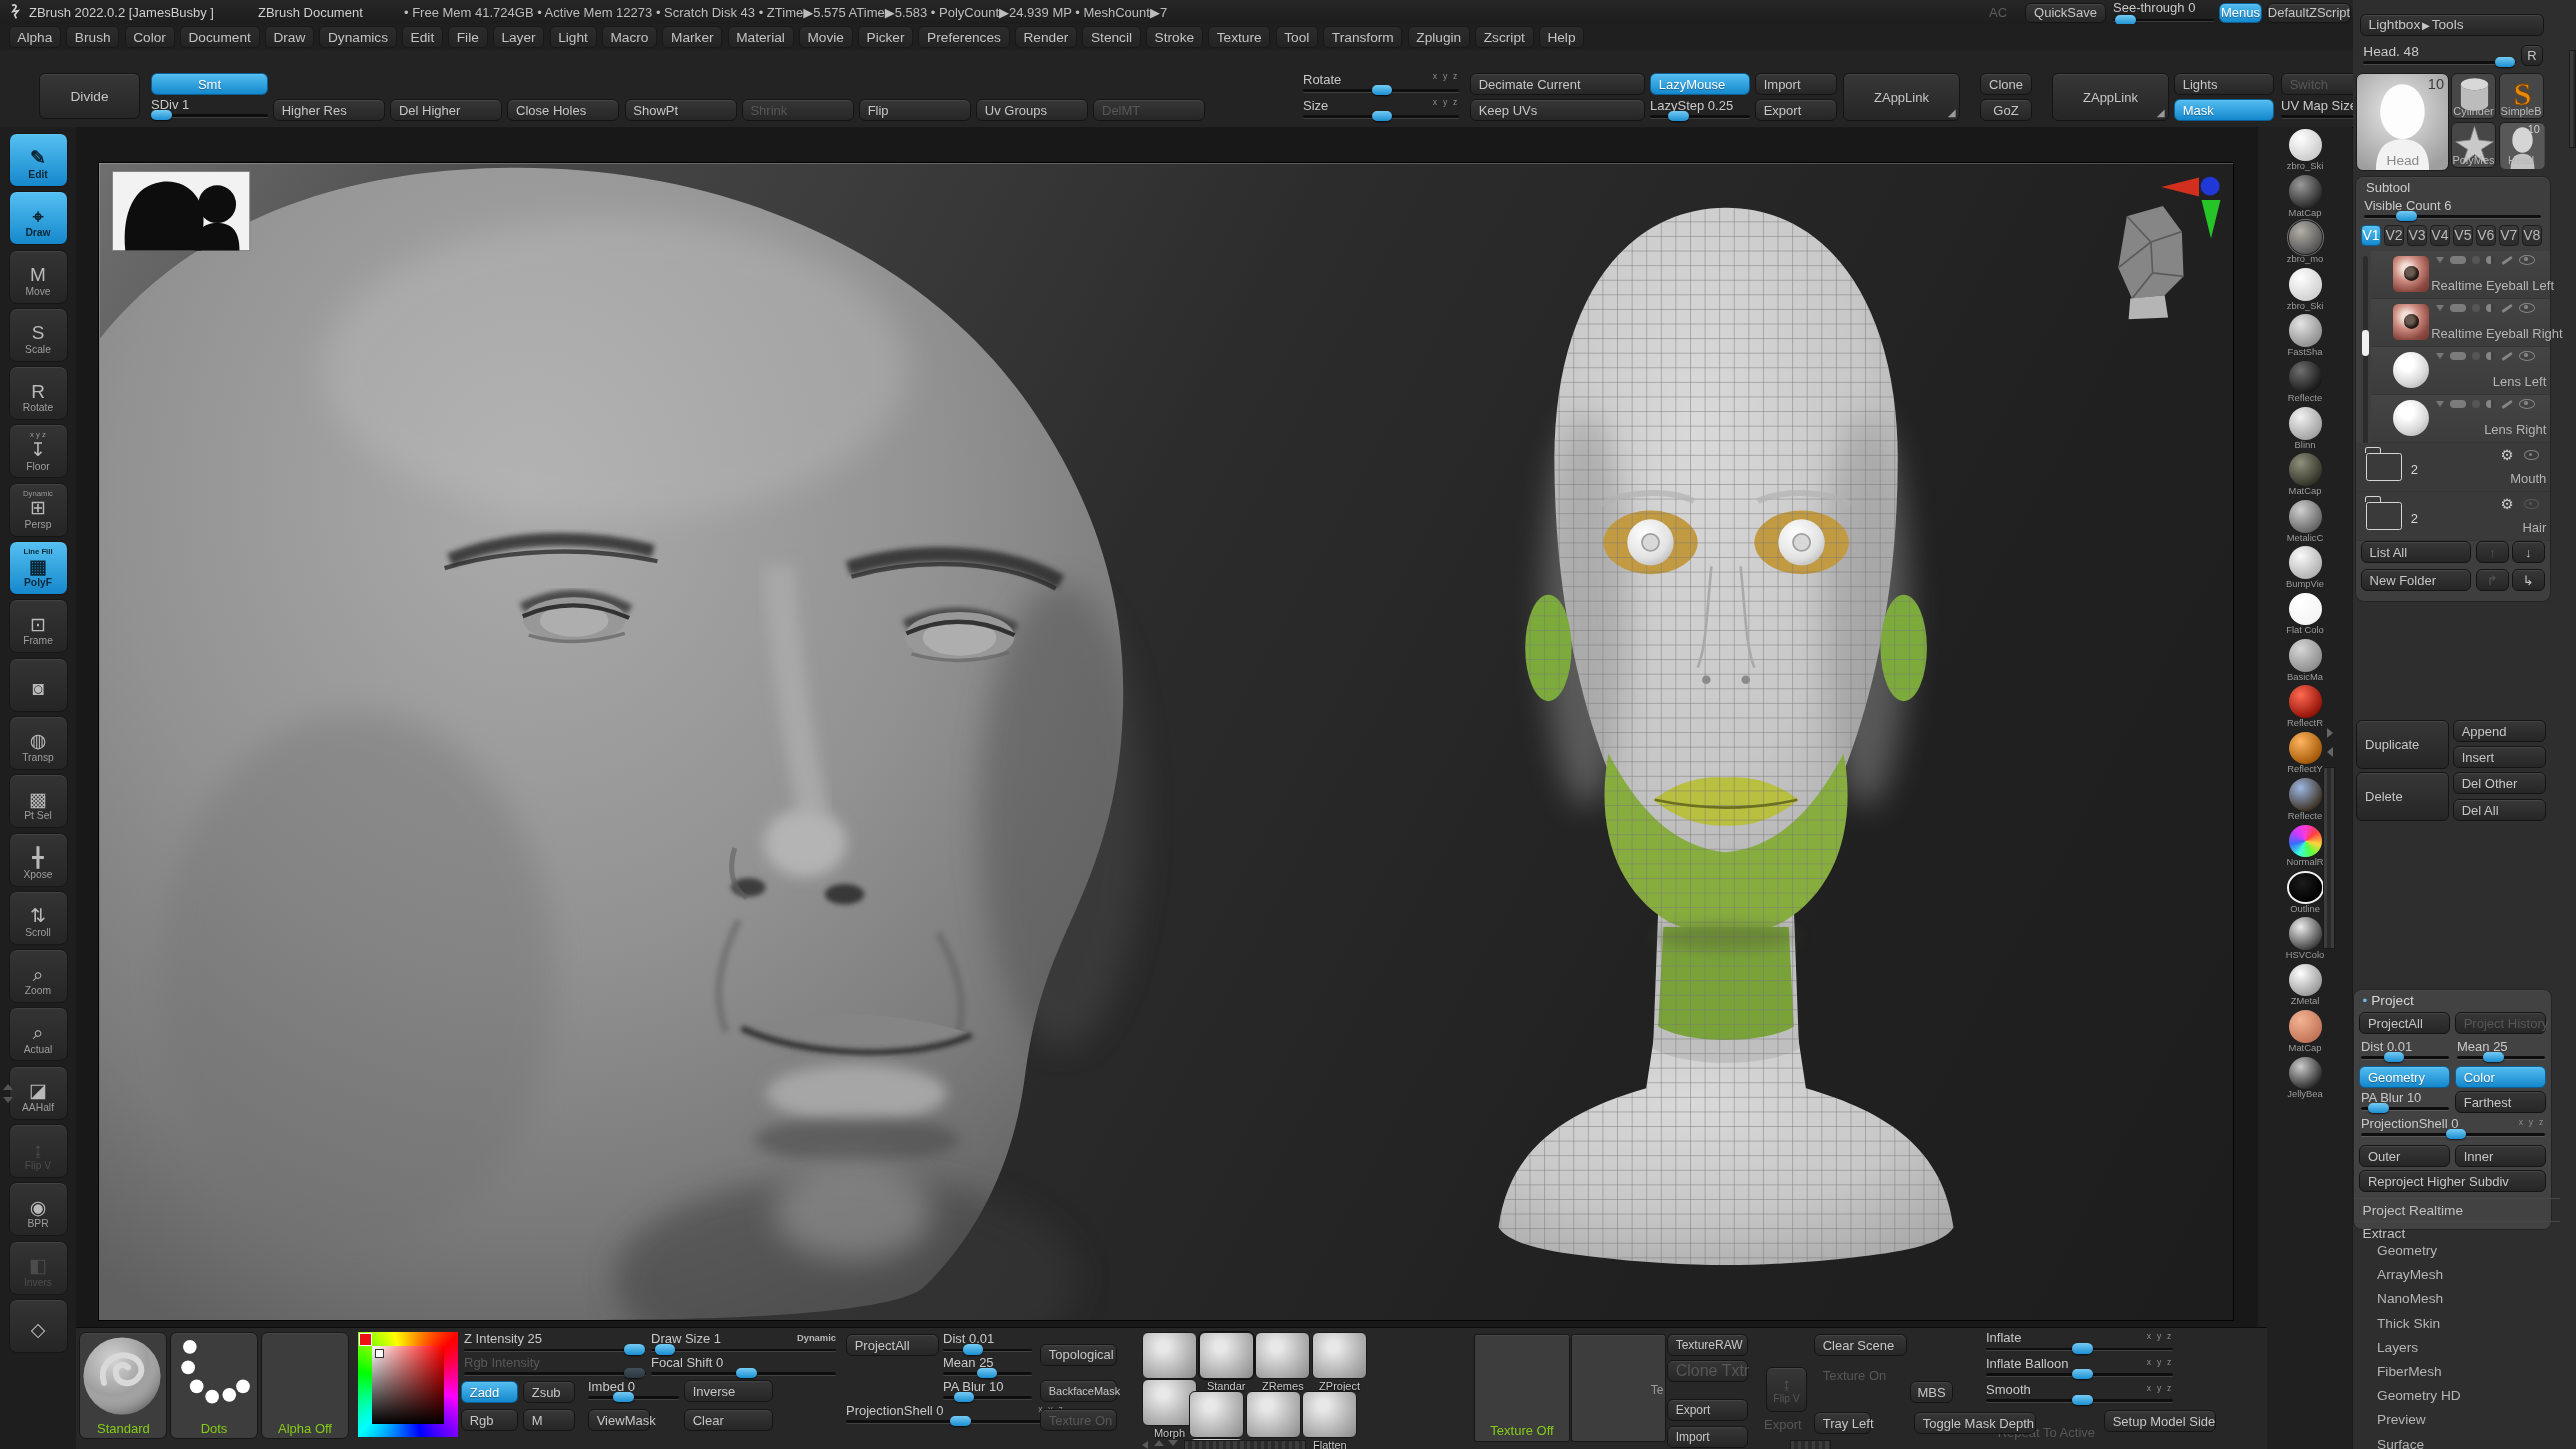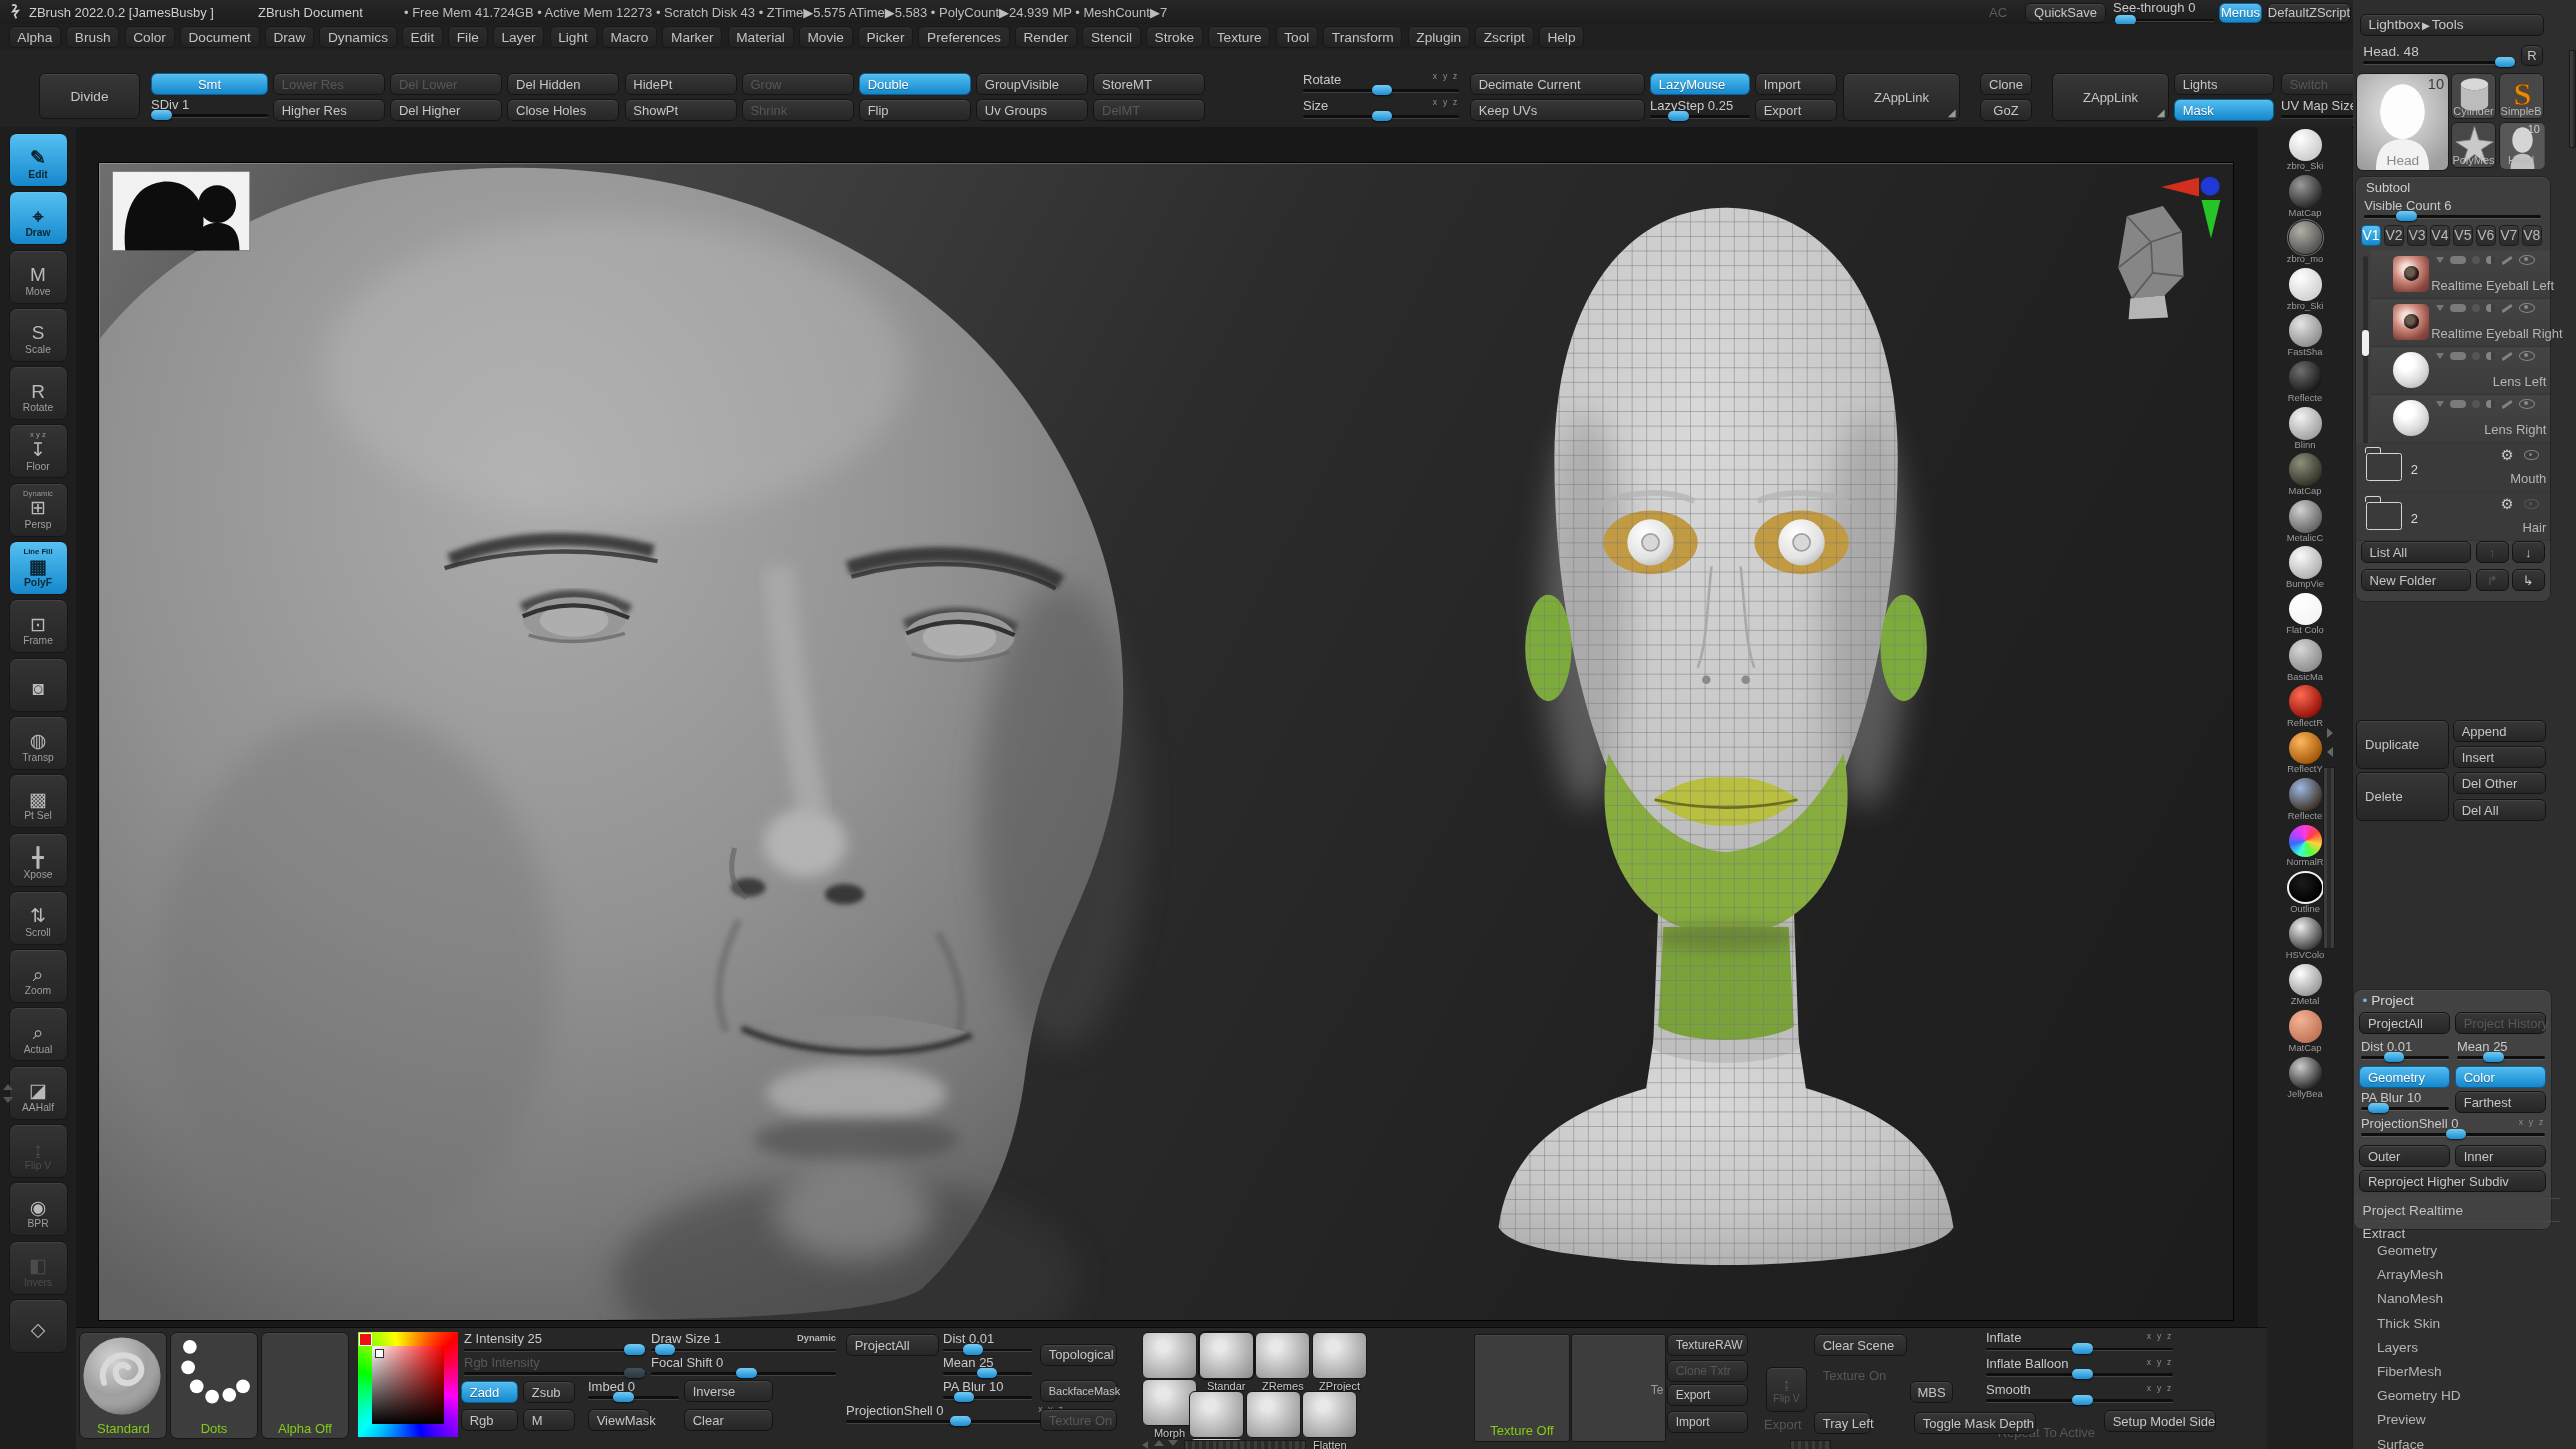--- a/index.html
+++ b/index.html
@@ -183,31 +183,20 @@
     <div class="btn abs center active" style="left:151px;top:23px;width:117px">Smt</div>
     <div class="abs" style="left:151px;top:48px;width:117px">
       <div class="sl">
           <div class="lab">SDiv 1</div>
       <div class="tr">
             <div class="h" style="left:0%"></div>
           </div>
         </div>
     </div>
 
-    <div class="abs shelf-grid" style="left:273px;top:23px;grid-template-columns:repeat(8,112px)">
-
-    <div class="btn disabled">Lower Res</div>
-        <div class="btn disabled">Del Lower</div>
-        <div class="btn">Del Hidden</div>
-        <div class="btn">HidePt</div>
-        <div class="btn disabled">Grow</div>
-        <div class="btn active">Double</div>
-        <div class="btn">GroupVisible</div>
-        <div class="btn">StoreMT</div>
-      </div>
     <div class="abs shelf-grid" style="left:273px;top:49px;grid-template-columns:repeat(8,112px)">
 
     <div class="btn">Higher Res</div>
         <div class="btn">Del Higher</div>
         <div class="btn">Close Holes</div>
         <div class="btn">ShowPt</div>
         <div class="btn disabled">Shrink</div>
         <div class="btn">Flip</div>
         <div class="btn">Uv Groups</div>
         <div class="btn disabled">DelMT</div>
@@ -1067,21 +1056,21 @@
 
     <div class="bthumb" style="left:1398px;top:6px;width:94px;height:106px;border-radius:2.6px">
       <span class="bl">Texture Off</span>
     </div>
     <div class="bthumb" style="left:1495px;top:6px;width:93px;height:106px;border-radius:2.6px">
       <span class="abs" style="right:1.7px;top:48px;font-size:12px;color:#9a9a9a">Te</span>
     </div>
     <div class="abs" style="left:1591px;top:6px;width:81px">
 
     <div class="btn" style="margin-bottom:4.3px;font-size:12px">TextureRAW</div>
-        <div class="btn disabled" style="margin-bottom:2px;font-size:12px">Clone Txtr</div>
+        <div class="btn disabled" style="margin-bottom:17px;font-size:16px">Clone Txtr</div>
         <div class="btn" style="margin-bottom:4.3px;font-size:12px">Export</div>
         <div class="btn" style="margin-bottom:4.3px;font-size:12px">Import</div>
       </div>
 
     <div class="btn abs center disabled" style="left:1690px;top:39px;width:41px;height:45px;flex-direction:column">
       <span style="font-size:15.5px">↨</span>
       <span style="font-size:10.3px">Flip V</span>
     </div>
     <span class="abs" style="left:1688px;top:89px;font-size:13px;color:#575757">Export</span>
     <div class="btn abs" style="left:1738px;top:6px;width:93px">Clear Scene</div>

